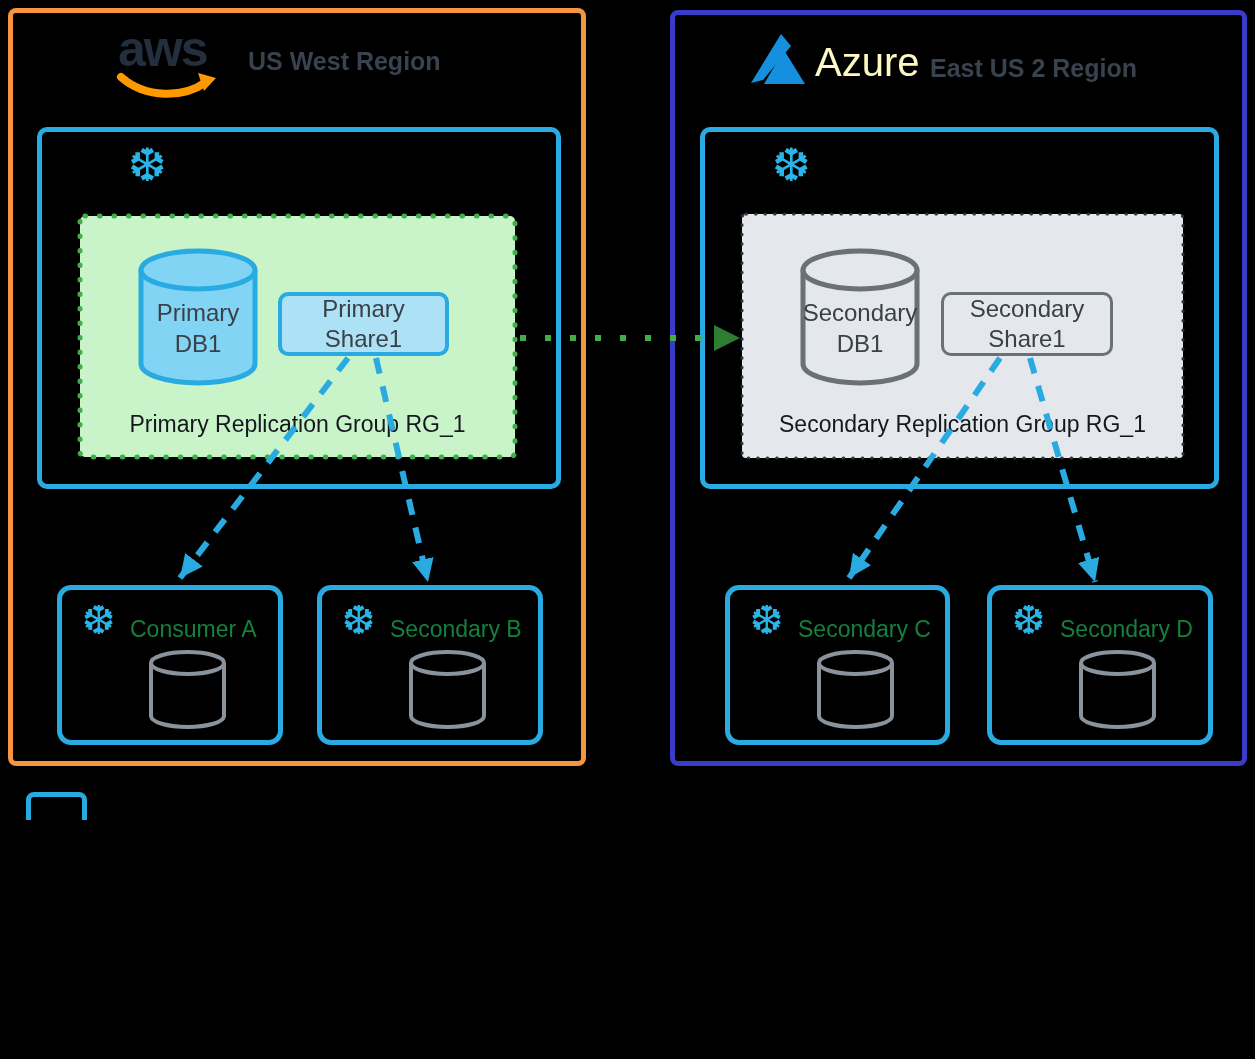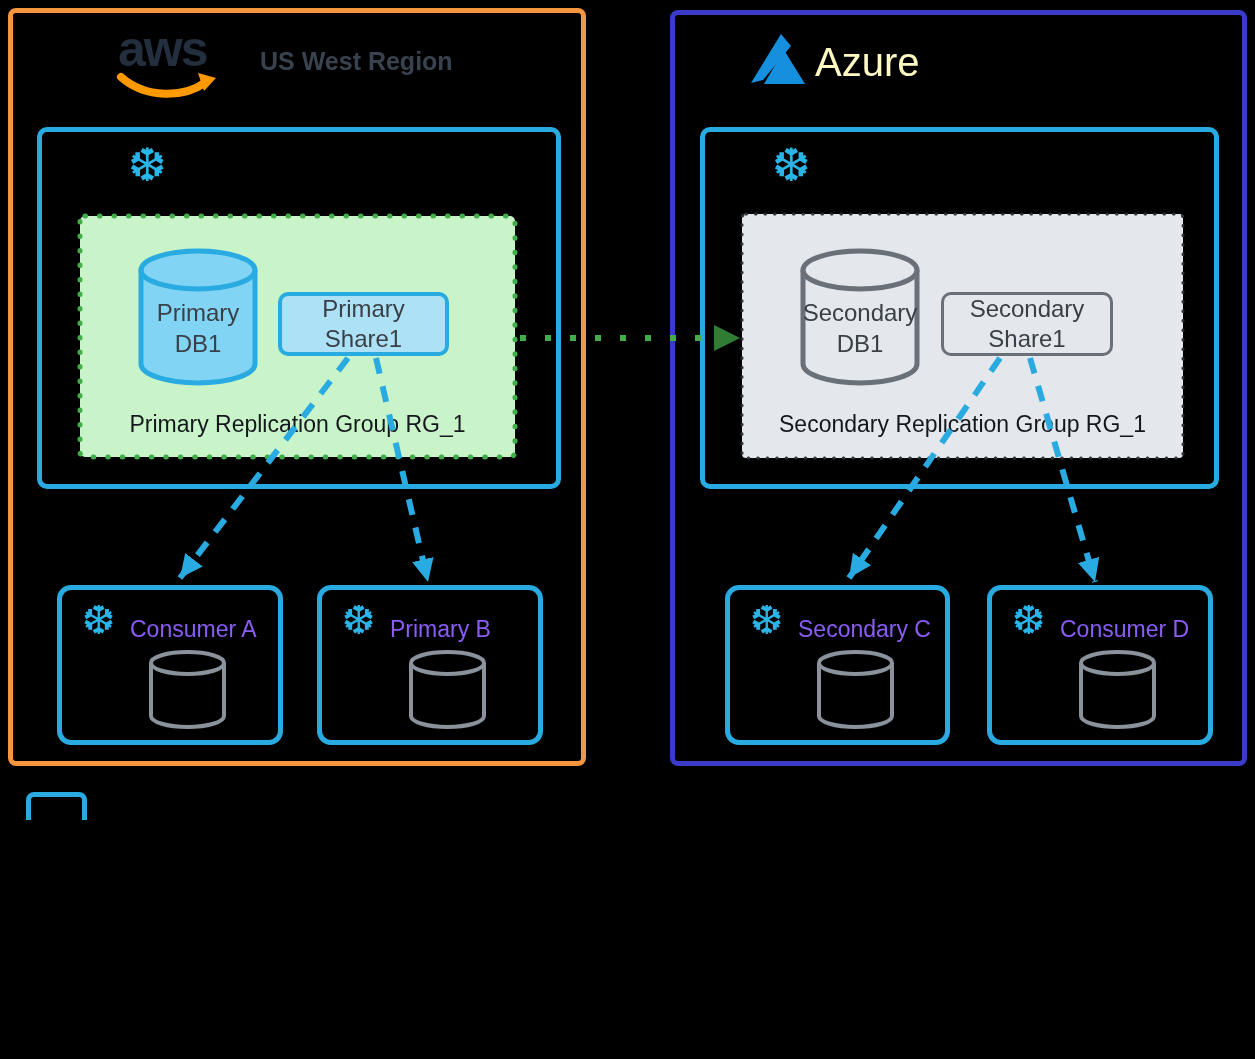--- a/index.html
+++ b/index.html
@@ -21,40 +21,40 @@
   .cyl{position:absolute;}
   .cyl .lbl{position:absolute;inset:0;display:flex;flex-direction:column;align-items:center;
             justify-content:center;padding-top:22px;box-sizing:border-box;
             font-size:24px;color:#3A4047;text-align:center;line-height:1.3;}
   .share{position:absolute;border-radius:10px;box-sizing:border-box;display:flex;flex-direction:column;
          align-items:center;justify-content:center;font-size:24px;color:#3A4047;line-height:1.25;text-align:center;}
   .share-primary{background:#ADE1F6;border:4px solid #29ABE2;}
   .share-secondary{background:#E4E7EB;border:3px solid #6A7077;}
   .consumer{position:absolute;border:5px solid #29ABE2;border-radius:14px;box-sizing:border-box;}
   .consumer .snowflake{left:20px;top:10px;font-size:40px;}
-  .consumer .clabel{position:absolute;left:68px;top:26px;font-size:23px;color:#8b5cf6;white-space:nowrap;}
+  .consumer .clabel{position:absolute;left:68px;top:26px;font-size:23px;color:#15803d;white-space:nowrap;}
   .consumer .ccyl{position:absolute;left:85px;top:60px;}
   .legend-node{position:absolute;border:5px solid #29ABE2;border-radius:8px;box-sizing:border-box;}
   .overlay{position:absolute;left:0;top:0;z-index:10;pointer-events:none;}
   .share-line{stroke:#29ABE2;stroke-width:6;stroke-dasharray:16 13;fill:none;}
 </style>
 </head>
 <body>
 
 <div class="canvas">
 
   <div class="layer">
     <div class="region-box aws-box" style="left:8px;top:8px;width:578px;height:758px;"></div>
 
     <div class="aws-word" style="left:118px;top:24px;">aws</div>
     <svg class="abs" style="left:116px;top:72px;" width="104" height="30" viewBox="0 0 104 30">
       <path d="M5,5 C30,27 68,26 90,10" fill="none" stroke="#FF9900" stroke-width="8" stroke-linecap="round"></path>
       <polygon points="82,1 100,6 88,19" fill="#FF9900"></polygon>
     </svg>
-    <div class="region-title" style="left:260px;top:47px;">US West Region</div>
+    <div class="region-title" style="left:248px;top:47px;">US West Region</div>
 
     <div class="inner-box" style="left:37px;top:127px;width:524px;height:362px;"></div>
     <div class="snowflake" style="left:128px;top:142px;font-size:46px;">❆</div>
 
     <div class="group" style="left:77px;top:213px;width:441px;height:247px;">
       <svg width="441" height="247">
         <rect x="3" y="3" width="435" height="241" rx="5" fill="#C9F4C9" stroke="#42AE4A" stroke-width="5" stroke-dasharray="0.5 14" stroke-linecap="round"></rect>
       </svg>
     </div>
 
@@ -80,36 +80,37 @@
       <div class="snowflake">❆</div>
       <div class="clabel">Consumer A</div>
       <svg class="ccyl" width="81" height="80" viewBox="0 0 81 80">
         <path d="M4,13 v53 a36.5,11 0 0 0 73,0 v-53" fill="none" stroke="#8A929B" stroke-width="4"></path>
         <ellipse cx="40.5" cy="13" rx="36.5" ry="11" fill="none" stroke="#8A929B" stroke-width="4"></ellipse>
       </svg>
     </div>
 
     <div class="consumer" style="left:317px;top:585px;width:226px;height:160px;">
       <div class="snowflake">❆</div>
-      <div class="clabel">Primary B</div>
+      <div class="clabel">Secondary B</div>
       <svg class="ccyl" width="81" height="80" viewBox="0 0 81 80">
         <path d="M4,13 v53 a36.5,11 0 0 0 73,0 v-53" fill="none" stroke="#8A929B" stroke-width="4"></path>
         <ellipse cx="40.5" cy="13" rx="36.5" ry="11" fill="none" stroke="#8A929B" stroke-width="4"></ellipse>
       </svg>
     </div>
   </div>
 
   <div class="layer">
     <div class="region-box azure-box" style="left:670px;top:10px;width:577px;height:756px;"></div>
 
     <svg class="abs" style="left:750px;top:32px;" width="58" height="58" viewBox="0 0 58 58">
       <polygon points="31,2 41,14 13,48 1,51" fill="#1490DF"></polygon>
       <polygon points="34,18 55,52 14,52" fill="#1490DF"></polygon>
     </svg>
     <div class="azure-word" style="left:815px;top:42px;">Azure</div>
+    <div class="region-title" style="left:930px;top:54px;">East US 2 Region</div>
 
     <div class="inner-box" style="left:700px;top:127px;width:519px;height:362px;"></div>
     <div class="snowflake" style="left:772px;top:142px;font-size:46px;">❆</div>
 
     <div class="group" style="left:740px;top:212px;width:445px;height:248px;">
       <svg width="445" height="248">
         <rect x="2" y="2" width="441" height="244" rx="4" fill="#E4E7EB" stroke="#2F3338" stroke-width="3" stroke-dasharray="0.5 9" stroke-linecap="round"></rect>
       </svg>
     </div>
 
@@ -135,21 +136,21 @@
       <div class="snowflake">❆</div>
       <div class="clabel">Secondary C</div>
       <svg class="ccyl" width="81" height="80" viewBox="0 0 81 80">
         <path d="M4,13 v53 a36.5,11 0 0 0 73,0 v-53" fill="none" stroke="#8A929B" stroke-width="4"></path>
         <ellipse cx="40.5" cy="13" rx="36.5" ry="11" fill="none" stroke="#8A929B" stroke-width="4"></ellipse>
       </svg>
     </div>
 
     <div class="consumer" style="left:987px;top:585px;width:226px;height:160px;">
       <div class="snowflake">❆</div>
-      <div class="clabel">Consumer D</div>
+      <div class="clabel">Secondary D</div>
       <svg class="ccyl" width="81" height="80" viewBox="0 0 81 80">
         <path d="M4,13 v53 a36.5,11 0 0 0 73,0 v-53" fill="none" stroke="#8A929B" stroke-width="4"></path>
         <ellipse cx="40.5" cy="13" rx="36.5" ry="11" fill="none" stroke="#8A929B" stroke-width="4"></ellipse>
       </svg>
     </div>
   </div>
 
   <div class="layer">
     <div class="legend-node" style="left:26px;top:792px;width:61px;height:41px;"></div>
 

